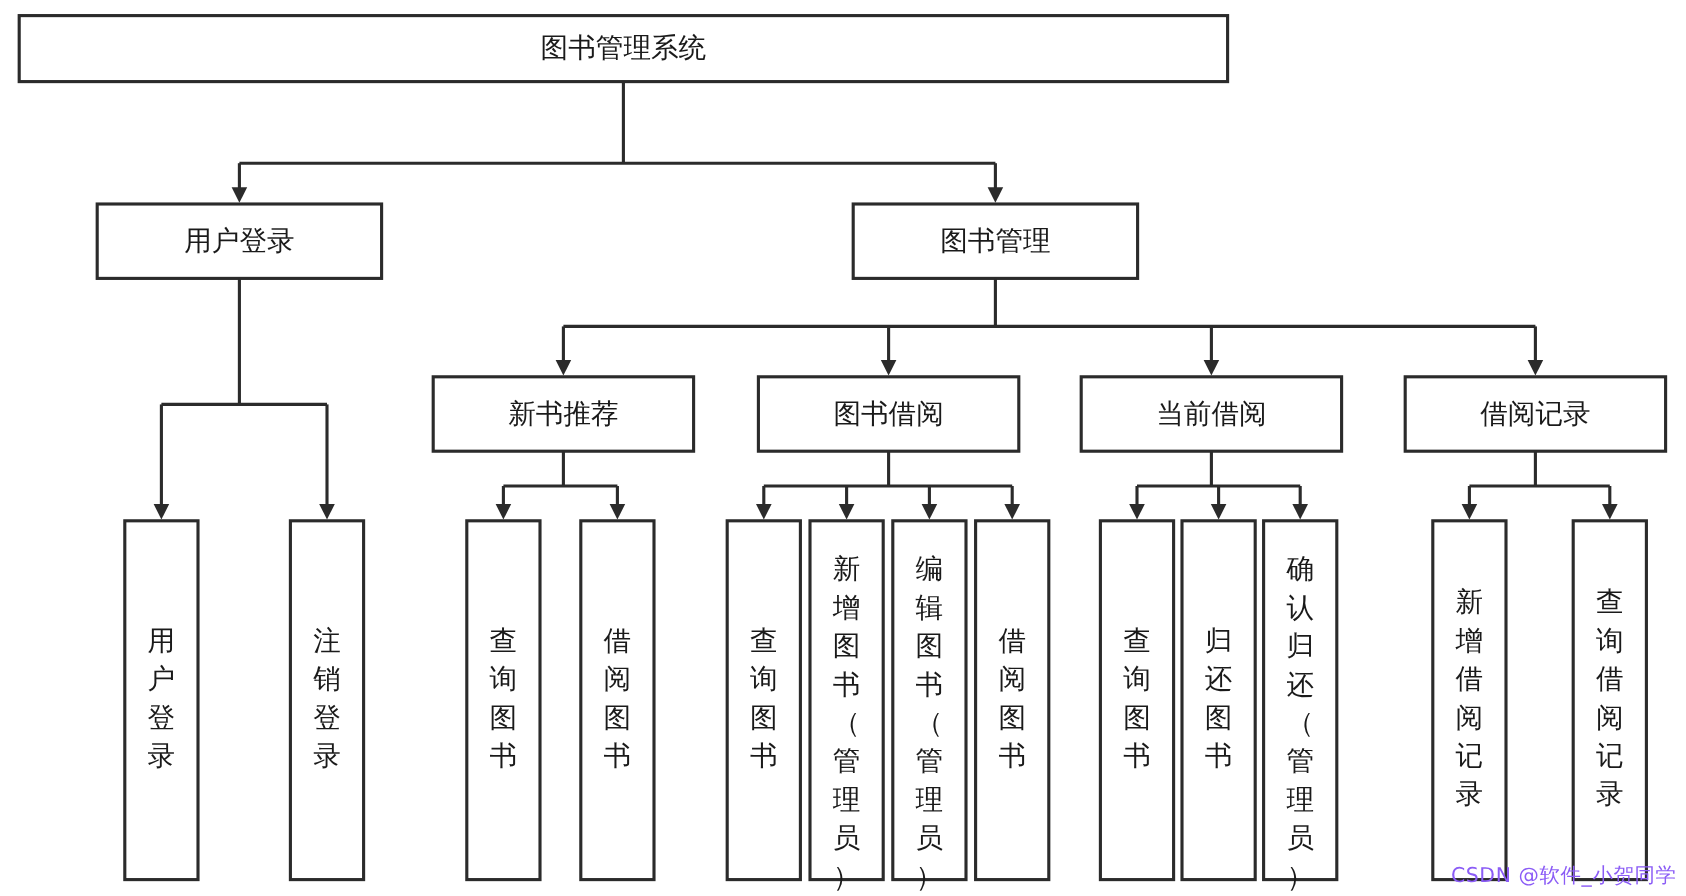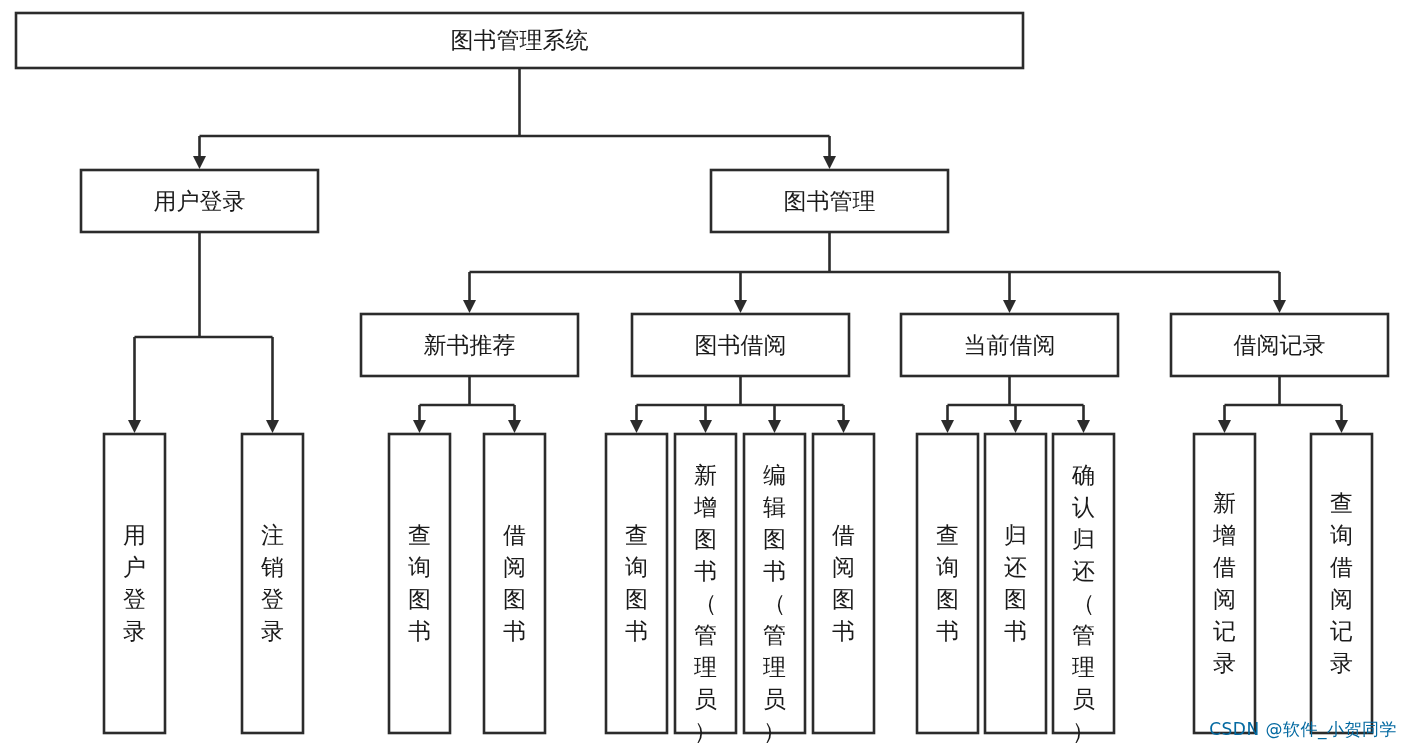--- a/index.html
+++ b/index.html
@@ -46,21 +46,21 @@
   }
   .arrow-head {
     fill: #2b2b2b;
     stroke: none;
   }
   .watermark {
     position: absolute;
     right: 8px;
     bottom: 6px;
     font-size: 17px;
-    color: #0369a1;
+    color: #8b5cf6;
     font-family: "DejaVu Sans", "Liberation Sans", sans-serif;
     white-space: nowrap;
     letter-spacing: 0.5px;
   }
 </style>
 </head>
 <body>
 
 <div id="diagram-root">
   <svg id="tree-svg" viewBox="0 0 1405 747">

